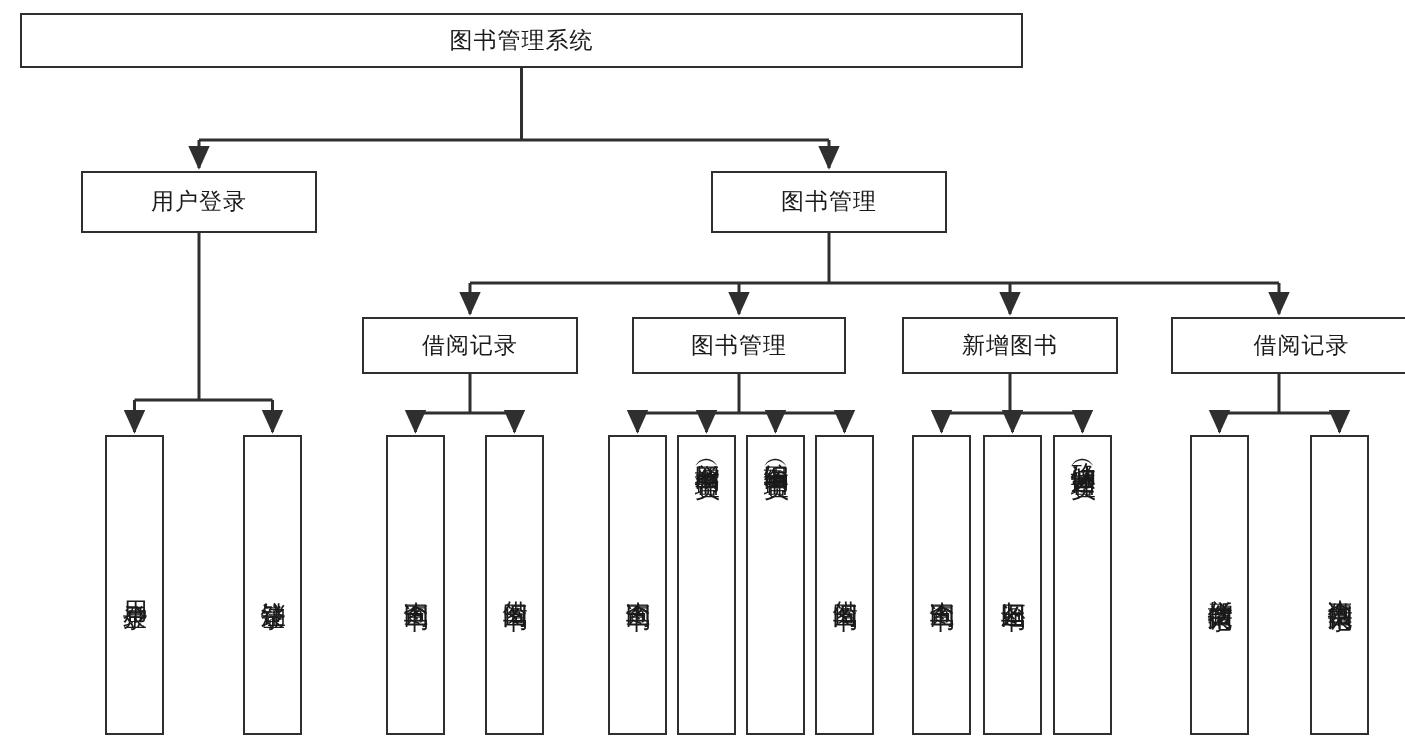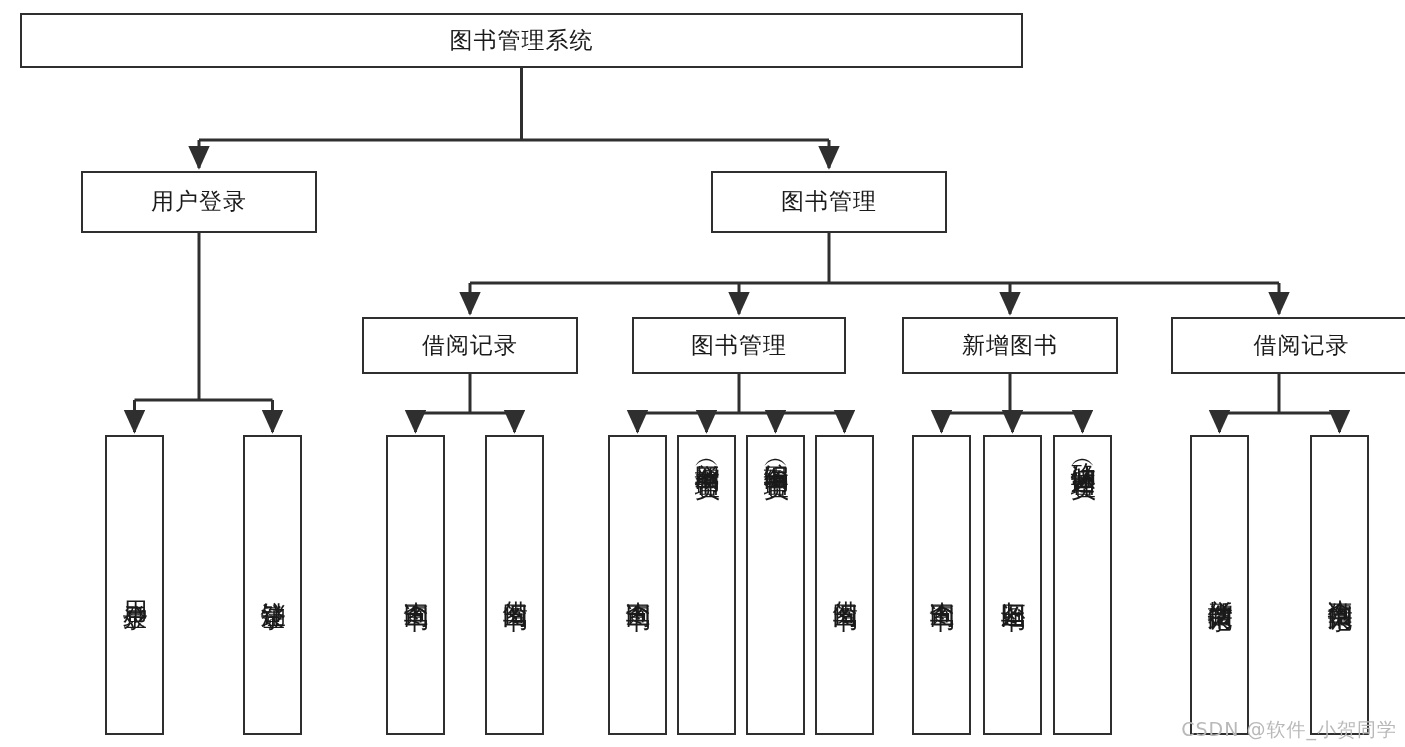--- a/index.html
+++ b/index.html
@@ -164,14 +164,13 @@
         <span class="lbl">确认归还（管理员）</span>
       </div>
       <div class="node v" style="left: 1190px; top: 435px; width: 59px; height: 300px;">
         <span class="lbl">新增借阅记录</span>
       </div>
       <div class="node v" style="left: 1310px; top: 435px; width: 59px; height: 300px;">
         <span class="lbl">查询借阅记录</span>
       </div>
     </div>
 
-  <div class="watermark">CSDN @软件_小贺同学</div>
 </div>
 
 </body></html>

